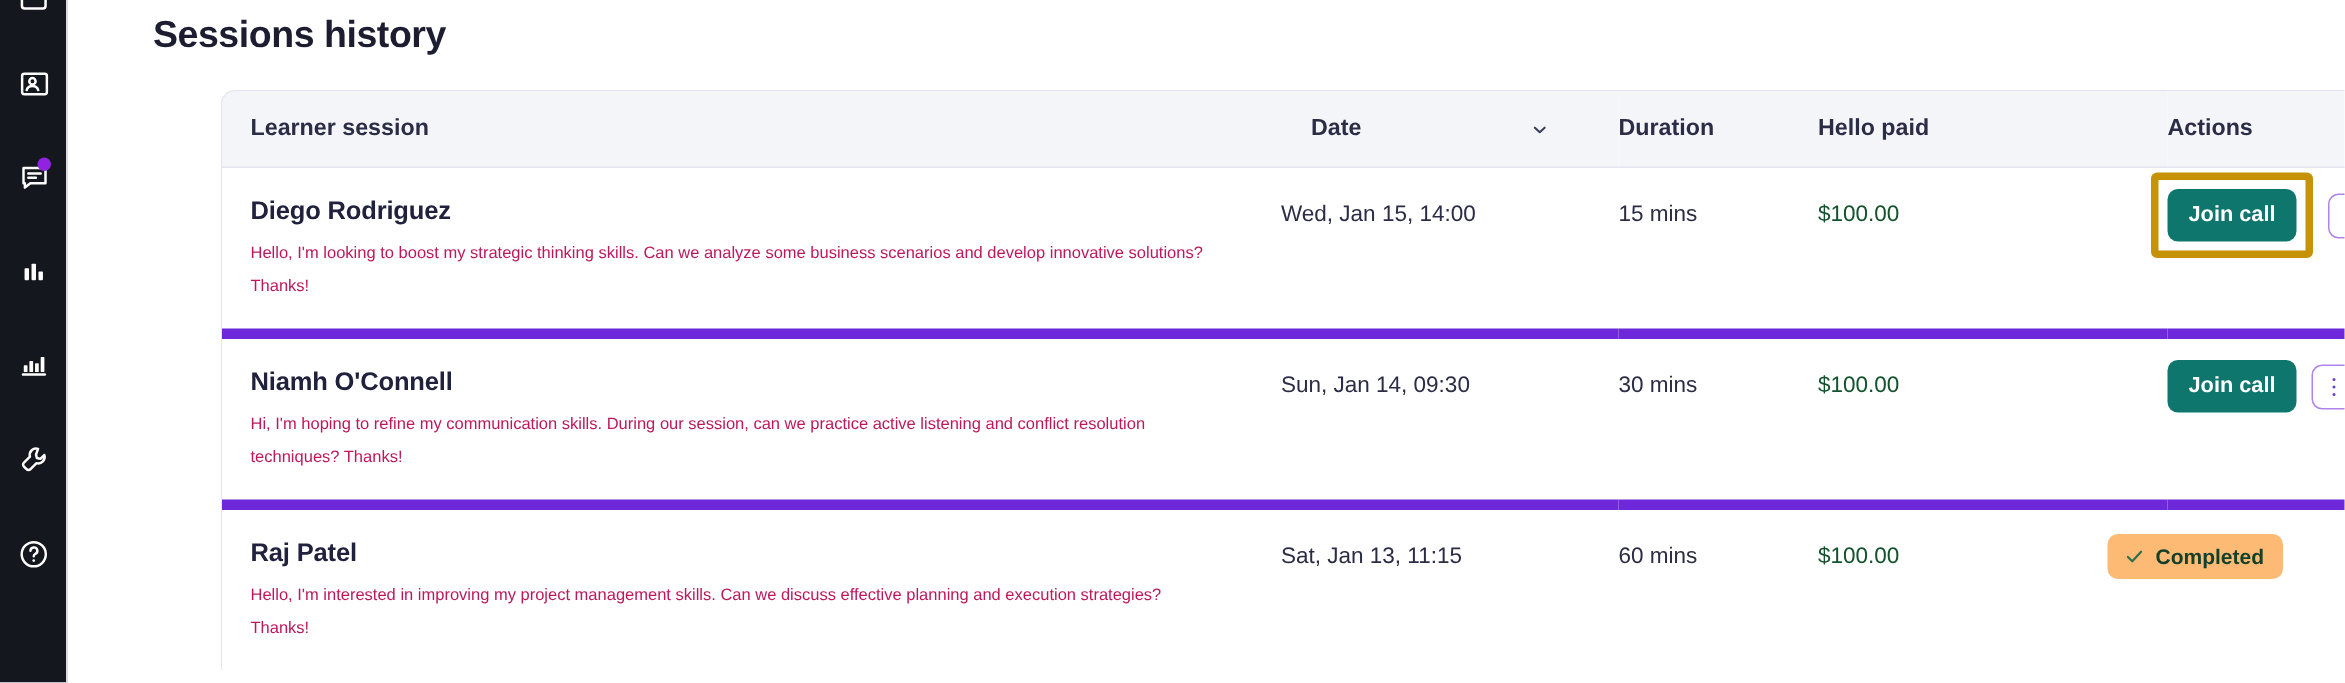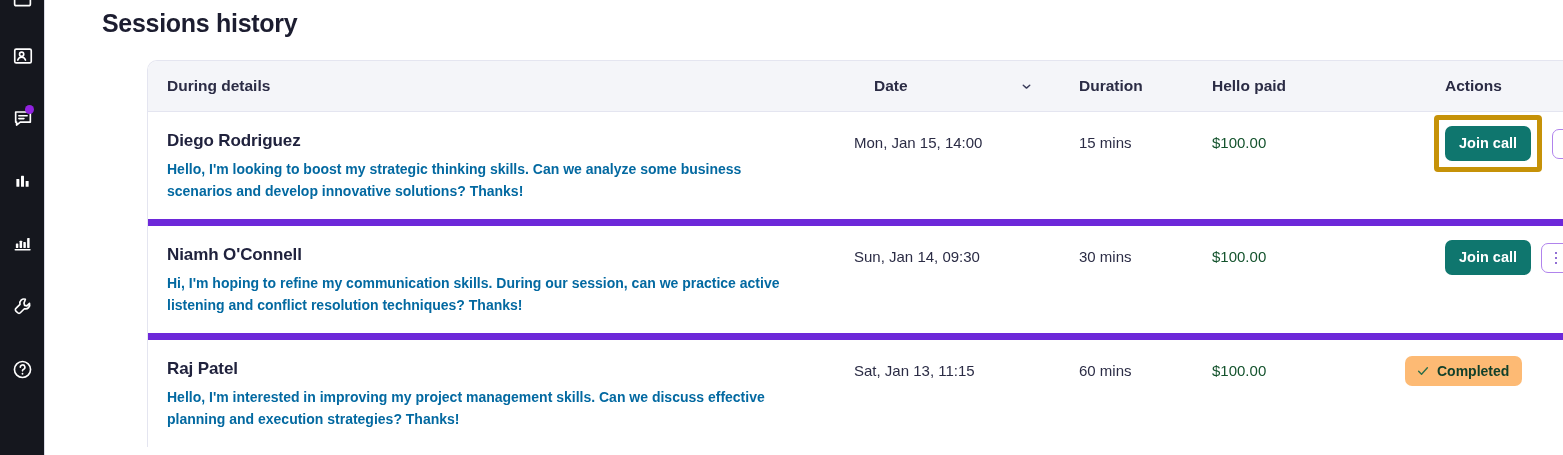--- a/index.html
+++ b/index.html
@@ -116,25 +116,24 @@
   td.c-learner { padding-left: 19px; padding-right: 40px; }
   .learner-name {
     font-size: 17px;
     font-weight: bold;
     color: #20223d;
     line-height: 24px;
     margin-bottom: 5px;
     letter-spacing: -0.1px;
   }
   .learner-msg {
-    font-size: 14px;
-    color: #0369a1;
+    font-size: 11px;
+    color: #be185d;
     line-height: 22px;
     max-width: 640px;
-    font-weight: bold;
   }
   td.c-date, td.c-dur, td.c-amt {
     font-size: 15px;
     color: #2b2c45;
     padding-top: 20px;
     line-height: 22px;
   }
   td.c-amt { color: #14532d; }
   td.c-act { padding-top: 14px; }
 
@@ -285,21 +284,21 @@
   </nav>
 
   <main class="content">
 
     <h1 class="page-title">Sessions history</h1>
 
     <div class="table-card">
       <table class="sessions">
         <thead>
           <tr>
-            <th class="c-learner">During details</th>
+            <th class="c-learner">Learner session</th>
             <th class="c-date">
               <div class="th-date-inner">
                 <span>Date</span>
                 <span class="sort-chevron">
                   <svg width="13" height="13" viewBox="0 0 24 24" fill="none" stroke="#3b3d5c" stroke-width="2.6" stroke-linecap="round" stroke-linejoin="round">
                     <path d="M6 9.5l6 5.5 6-5.5"></path>
                   </svg>
                 </span>
               </div>
             </th>
@@ -308,21 +307,21 @@
             <th class="c-act">Actions</th>
           </tr>
         </thead>
         <tbody>
 
           <tr>
             <td class="c-learner">
               <div class="learner-name">Diego Rodriguez</div>
               <div class="learner-msg">Hello, I'm looking to boost my strategic thinking skills. Can we analyze some business scenarios and develop innovative solutions? Thanks!</div>
             </td>
-            <td class="c-date">Mon, Jan 15, 14:00</td>
+            <td class="c-date">Wed, Jan 15, 14:00</td>
             <td class="c-dur">15 mins</td>
             <td class="c-amt">$100.00</td>
             <td class="c-act">
               <div class="actions-wrap">
                 <span class="focus-ring">
                   <button class="join-btn">Join call</button>
                 </span>
                 <button class="kebab-btn">
                   
                 </button>

